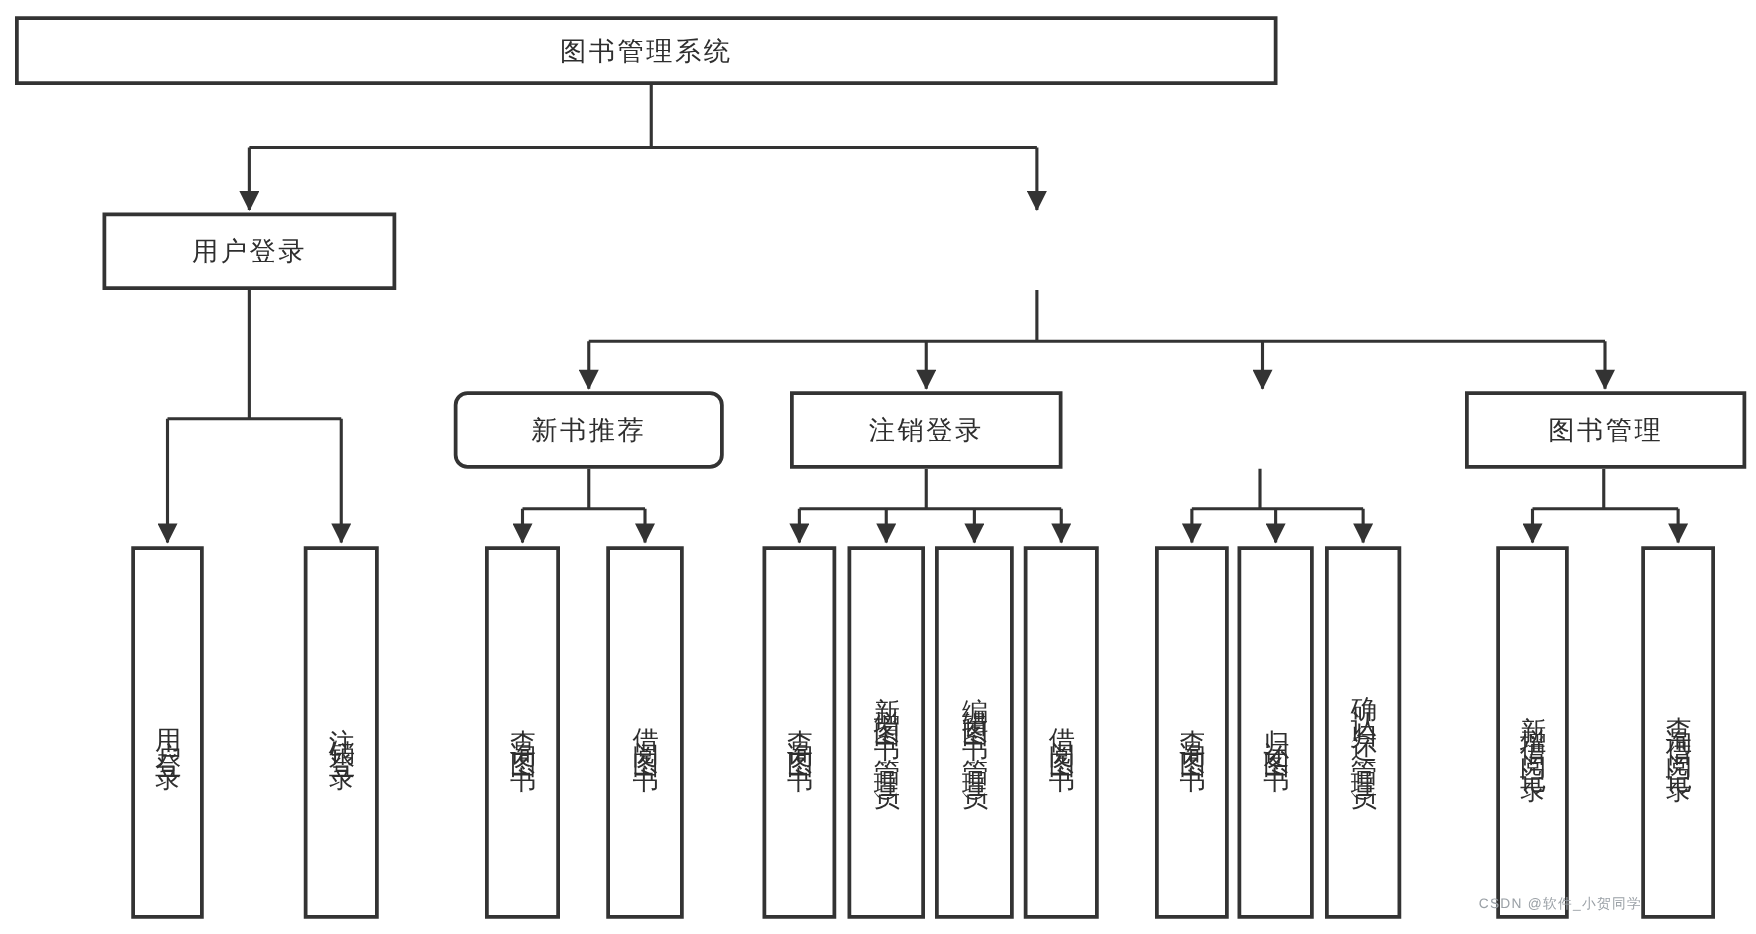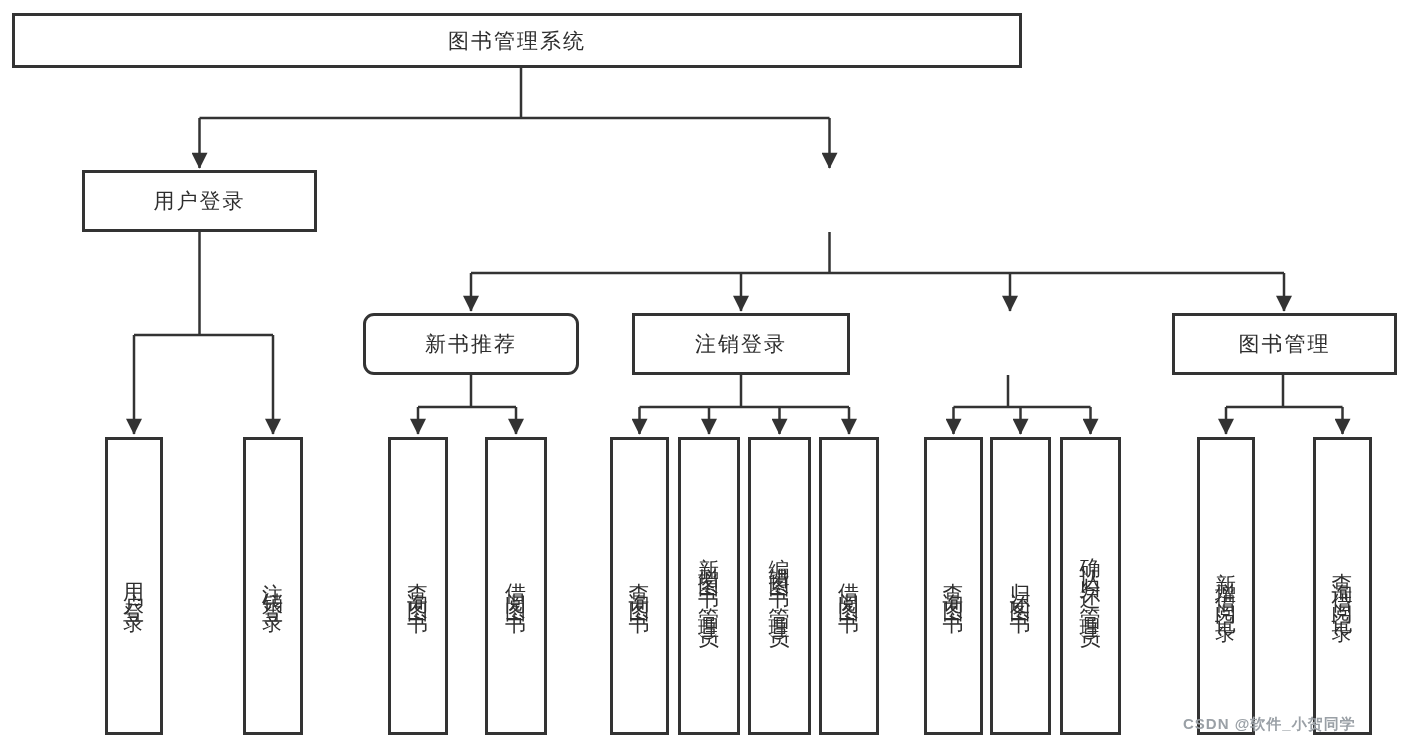--- a/index.html
+++ b/index.html
@@ -39,26 +39,25 @@
     font-size: 21px;
     writing-mode: vertical-rl;
     text-orientation: mixed;
     letter-spacing: 10px;
     line-height: 1;
   }
   .watermark {
     position: absolute;
     left: 1183px;
     top: 715px;
-    font-size: 15px;
+    font-size: 11px;
     letter-spacing: 1px;
     color: #9aa0a6;
     white-space: nowrap;
     z-index: 5;
-    font-weight: bold;
   }
 </style>
 </head>
 <body>
 
 <div id="canvas">
 
   <svg id="wires" width="1405" height="747" viewBox="0 0 1405 747">
     <defs>
       <marker id="arw" viewBox="0 0 10 10" refX="9.5" refY="5" markerUnits="userSpaceOnUse" markerWidth="21" markerHeight="16" orient="auto">

